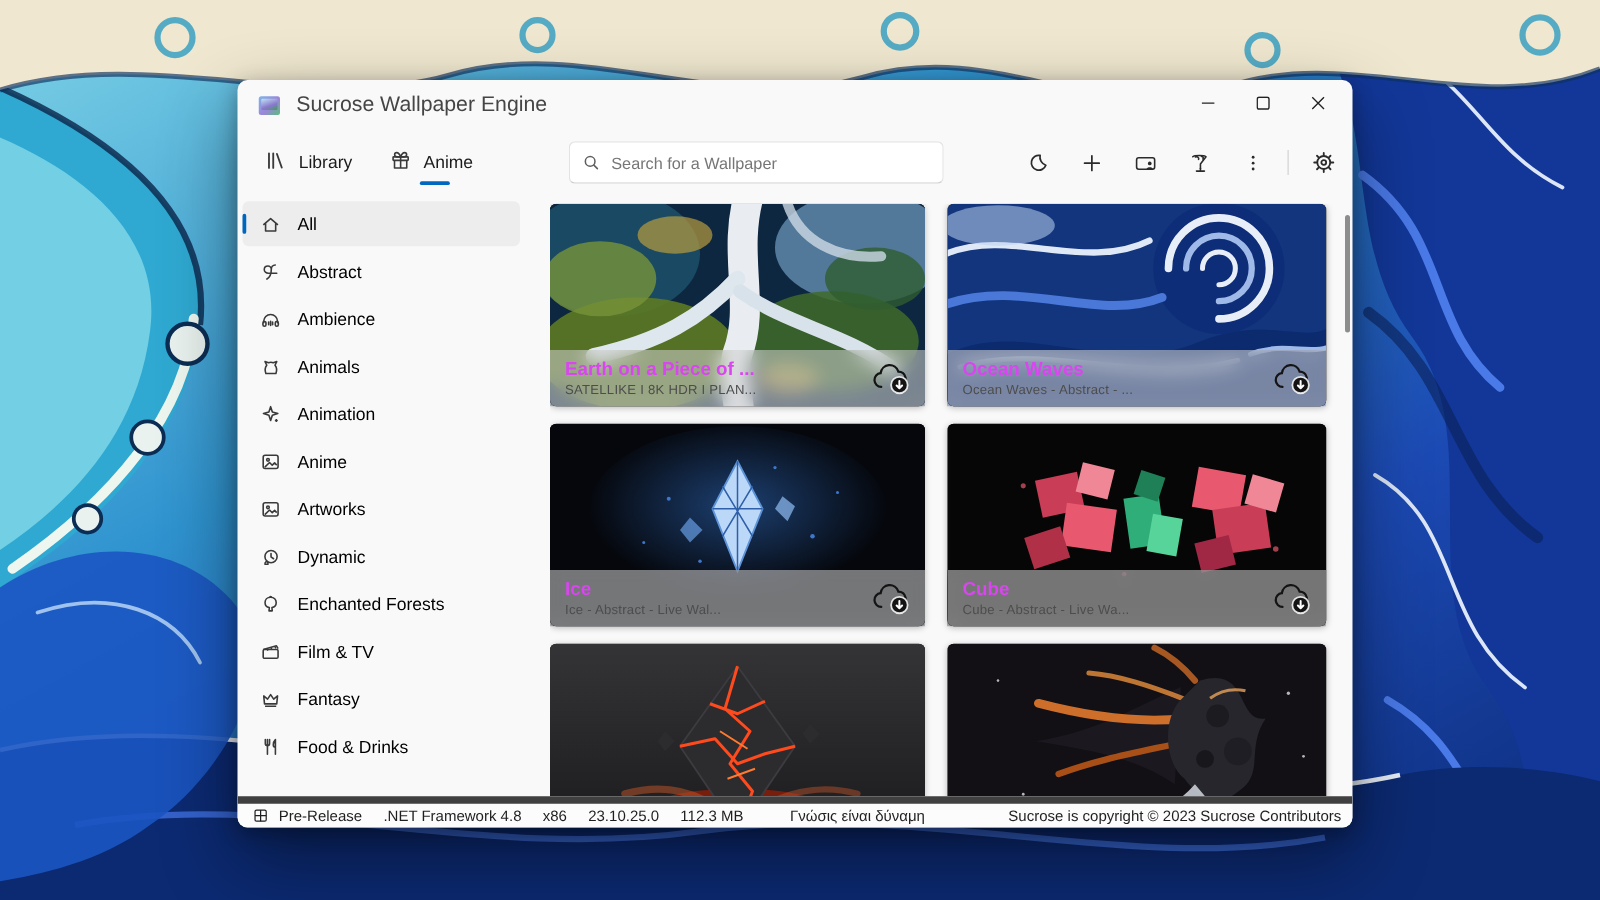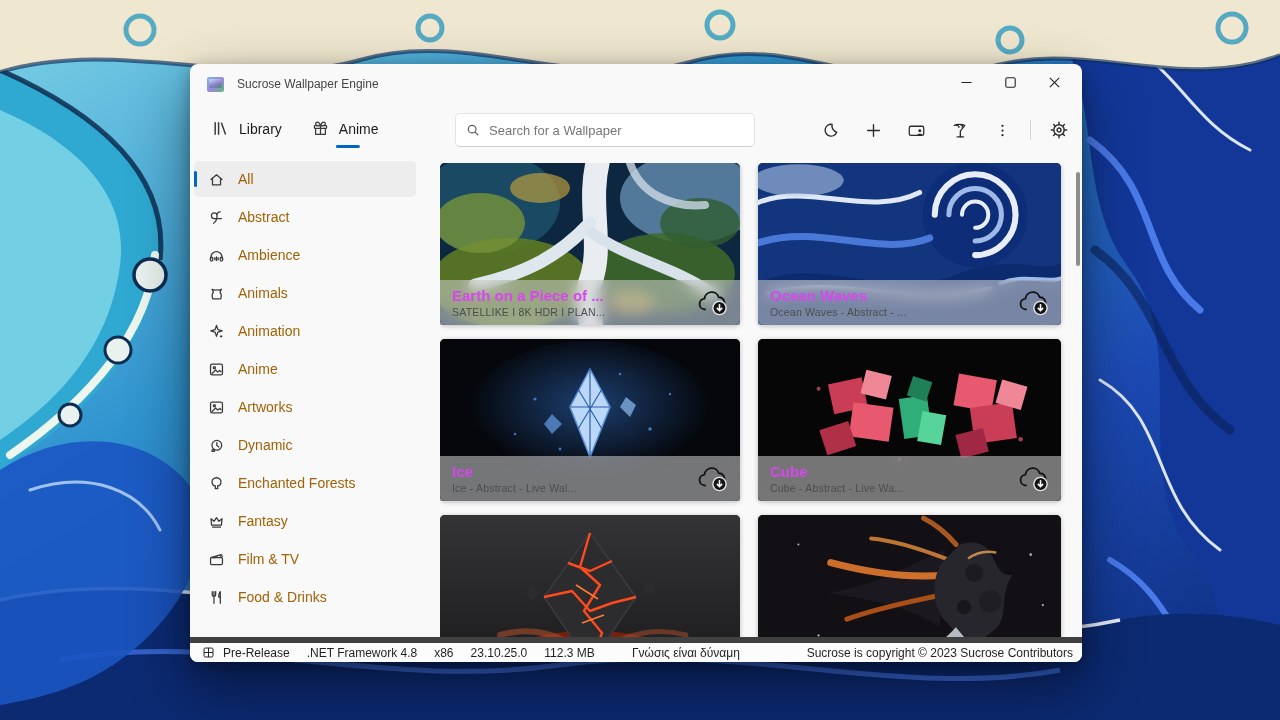--- a/index.html
+++ b/index.html
@@ -12,42 +12,42 @@
          background:#f9f9f9; border-radius:8px; overflow:hidden;
          box-shadow:0 25px 60px rgba(0,0,0,.45), 0 4px 16px rgba(0,0,0,.3); }
 
   
   .titlebar { position:absolute; left:0; top:0; width:100%; height:40px; display:flex; align-items:center; }
   .appicon { width:17px; height:15px; margin-left:17px; border-radius:2px;
              background:linear-gradient(135deg,#7fb5e8 0%, #9b86d8 55%, #58c07a 100%);
              position:relative; }
   .appicon:after { content:""; position:absolute; left:2px; top:2px; right:2px; bottom:4px;
              background:linear-gradient(160deg,#bfe3f5 0%, #8a78cc 60%, #3f9e5f 100%); border-radius:1px; }
-  .apptitle { margin-left:13px; font-size:12px; color:#454545; }
+  .apptitle { margin-left:13px; font-size:17px; color:#454545; }
   .caption-btns { position:absolute; right:6px; top:2px; display:flex; }
   .cap-btn { width:44px; height:32px; display:flex; align-items:center; justify-content:center; color:#222; }
 
   
   .navrow { position:absolute; left:0; top:40px; width:100%; height:56px; }
   .tabs { position:absolute; left:20px; top:10px; display:flex; gap:26px; }
   .tab { display:flex; align-items:center; gap:10px; font-size:14px; color:#1b1b1b; padding:6px 2px; position:relative; }
   .tab .underline { position:absolute; left:50%; transform:translateX(-38%); bottom:-5px; width:24px; height:3px; border-radius:2px; }
   .searchbox { position:absolute; left:265px; top:9px; width:300px; height:34px; background:#ffffff;
                border:1px solid #e3e3e3; border-bottom:1px solid #cfcfcf; border-radius:5px;
                display:flex; align-items:center; padding:0 10px; gap:9px; }
   .searchbox input { border:none; outline:none; flex:1; font-size:13px; color:#c2410c; background:transparent; font-family:"Liberation Sans", sans-serif; }
   .searchbox input::placeholder { color:#767676; }
   .quickbar { position:absolute; right:8px; top:11px; display:flex; align-items:center; }
   .qbtn { width:30px; height:30px; display:flex; align-items:center; justify-content:center; color:#2b2b2b; margin-left:13px; border-radius:4px; }
   .qdivider { width:1px; height:20px; background:#d4d4d4; margin-left:13px; }
 
   
   .sidebar { position:absolute; left:0; top:95px; width:230px; }
   .side-item { position:relative; height:36px; margin:2px 4px; display:flex; align-items:center; gap:13px;
-               padding-left:14px; border-radius:5px; font-size:14px; color:#a16207; }
+               padding-left:14px; border-radius:5px; font-size:14px; color:#000000; }
   .side-item.selected { background:#ededed; }
   .side-item .pill { position:absolute; left:0; top:10px; width:3px; height:16px; border-radius:2px; display:none; }
   .side-item.selected .pill { display:block; }
   .sicon { width:17px; height:17px; color:#3a3a3a; flex:0 0 17px; }
 
   
   .content { position:absolute; left:250px; top:99px; width:642px; height:474px; overflow:hidden;
              display:grid; grid-template-columns:300px 303px; grid-auto-rows:162px; column-gap:18px; row-gap:14px; }
   .card { position:relative; border-radius:5px; overflow:hidden; box-shadow:0 1px 5px rgba(0,0,0,.25); background:#111; }
   .card svg.art { position:absolute; inset:0; width:100%; height:100%; }
@@ -294,34 +294,34 @@
         <svg class="sicon" viewBox="0 0 16 16" fill="none" stroke="currentColor" stroke-width="1.2" stroke-linejoin="round">
             <path d="M8 2.6 C10.6 2.6 12.2 4.5 12.2 6.5 C12.2 8.5 10.8 10 9 10.3 L9.2 12.9 H6.8 L7 10.3 C5.2 10 3.8 8.5 3.8 6.5 C3.8 4.5 5.4 2.6 8 2.6 Z"></path>
             <path d="M7.4 2.6 C7.7 2 8.3 2 8.6 2.6"></path>
           </svg>
         <span>Enchanted Forests</span>
       </div>
 
       <div class="side-item">
 
         <svg class="sicon" viewBox="0 0 16 16" fill="none" stroke="currentColor" stroke-width="1.2" stroke-linejoin="round">
-            <path d="M3.4 11.4 L2.8 5.4 L5.7 7.8 L8 4.4 L10.3 7.8 L13.2 5.4 L12.6 11.4 Z"></path>
-            <path d="M3.8 13.2 H12.2"></path>
-          </svg>
-        <span>Fantasy</span>
-      </div>
-
-      <div class="side-item">
-
-        <svg class="sicon" viewBox="0 0 16 16" fill="none" stroke="currentColor" stroke-width="1.2" stroke-linejoin="round">
             <rect x="2.4" y="6.2" width="11.2" height="6.6" rx="1"></rect>
             <path d="M2.4 6.2 L12.4 3.4 L13.6 5.6"></path>
             <path d="M5 5.5 L6 7 M8 4.7 L9 6.2 M11 3.9 L12 5.4" stroke-width="1"></path>
           </svg>
         <span>Film &amp; TV</span>
+      </div>
+
+      <div class="side-item">
+
+        <svg class="sicon" viewBox="0 0 16 16" fill="none" stroke="currentColor" stroke-width="1.2" stroke-linejoin="round">
+            <path d="M3.4 11.4 L2.8 5.4 L5.7 7.8 L8 4.4 L10.3 7.8 L13.2 5.4 L12.6 11.4 Z"></path>
+            <path d="M3.8 13.2 H12.2"></path>
+          </svg>
+        <span>Fantasy</span>
       </div>
 
       <div class="side-item">
 
         <svg class="sicon" viewBox="0 0 16 16" fill="none" stroke="currentColor" stroke-width="1.2" stroke-linecap="round">
             <path d="M4 2.5 V5.4 C4 6.3 4.7 7 5.6 7 C6.5 7 7.2 6.3 7.2 5.4 V2.5 M5.6 2.5 V7 M5.6 7 V13.5"></path>
             <path d="M11.6 2.5 C10.5 3.6 10 5 10 6.5 C10 7.5 10.6 8.1 11.6 8.1 M11.6 2.5 V13.5"></path>
           </svg>
         <span>Food &amp; Drinks</span>
       </div>

